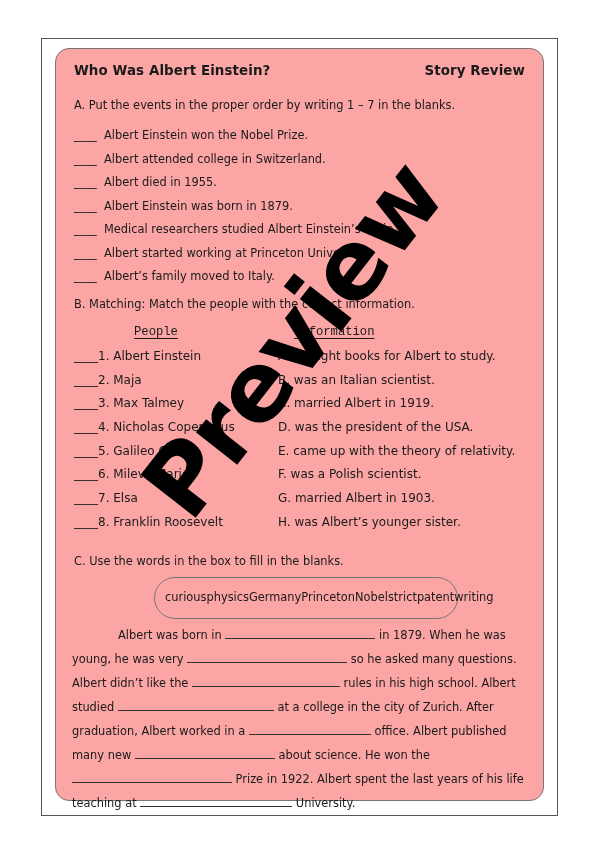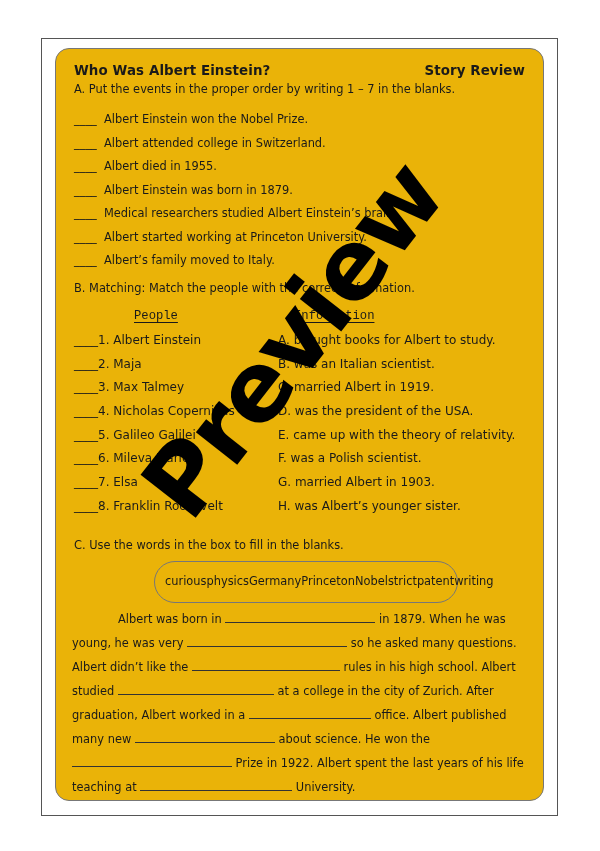--- a/index.html
+++ b/index.html
@@ -28,21 +28,21 @@
     background: #fff;
   }
   #worksheet-card {
     position: absolute;
     left: 55px;
     top: 48px;
     width: 489px;
     height: 753px;
     border: 1px solid #777;
     border-radius: 14px;
-    background: #eab308;
+    background: #fca5a5;
     padding: 12px 16px 0 16px;
   }
 
   
   #worksheet-header {
     display: flex;
     justify-content: space-between;
     align-items: baseline;
     font-weight: bold;
     font-size: 13.4px;
@@ -56,21 +56,21 @@
   .instruction {
     font-size: 11.4px;
     margin-left: 2px;
   }
   .q-line {
     font-size: 11.4px;
     margin-left: 2px;
     white-space: pre;
   }
 
-  #section-a { margin-top: 4px; }
+  #section-a { margin-top: 20px; }
   #section-a-list { margin-top: 16px; }
   #section-a-list .q-line { margin-bottom: 9.5px; }
 
   
   #section-b { margin-top: 14px; }
   #match-headers {
     position: relative;
     height: 20px;
     margin-top: 14px;
     font-size: 12.2px;

